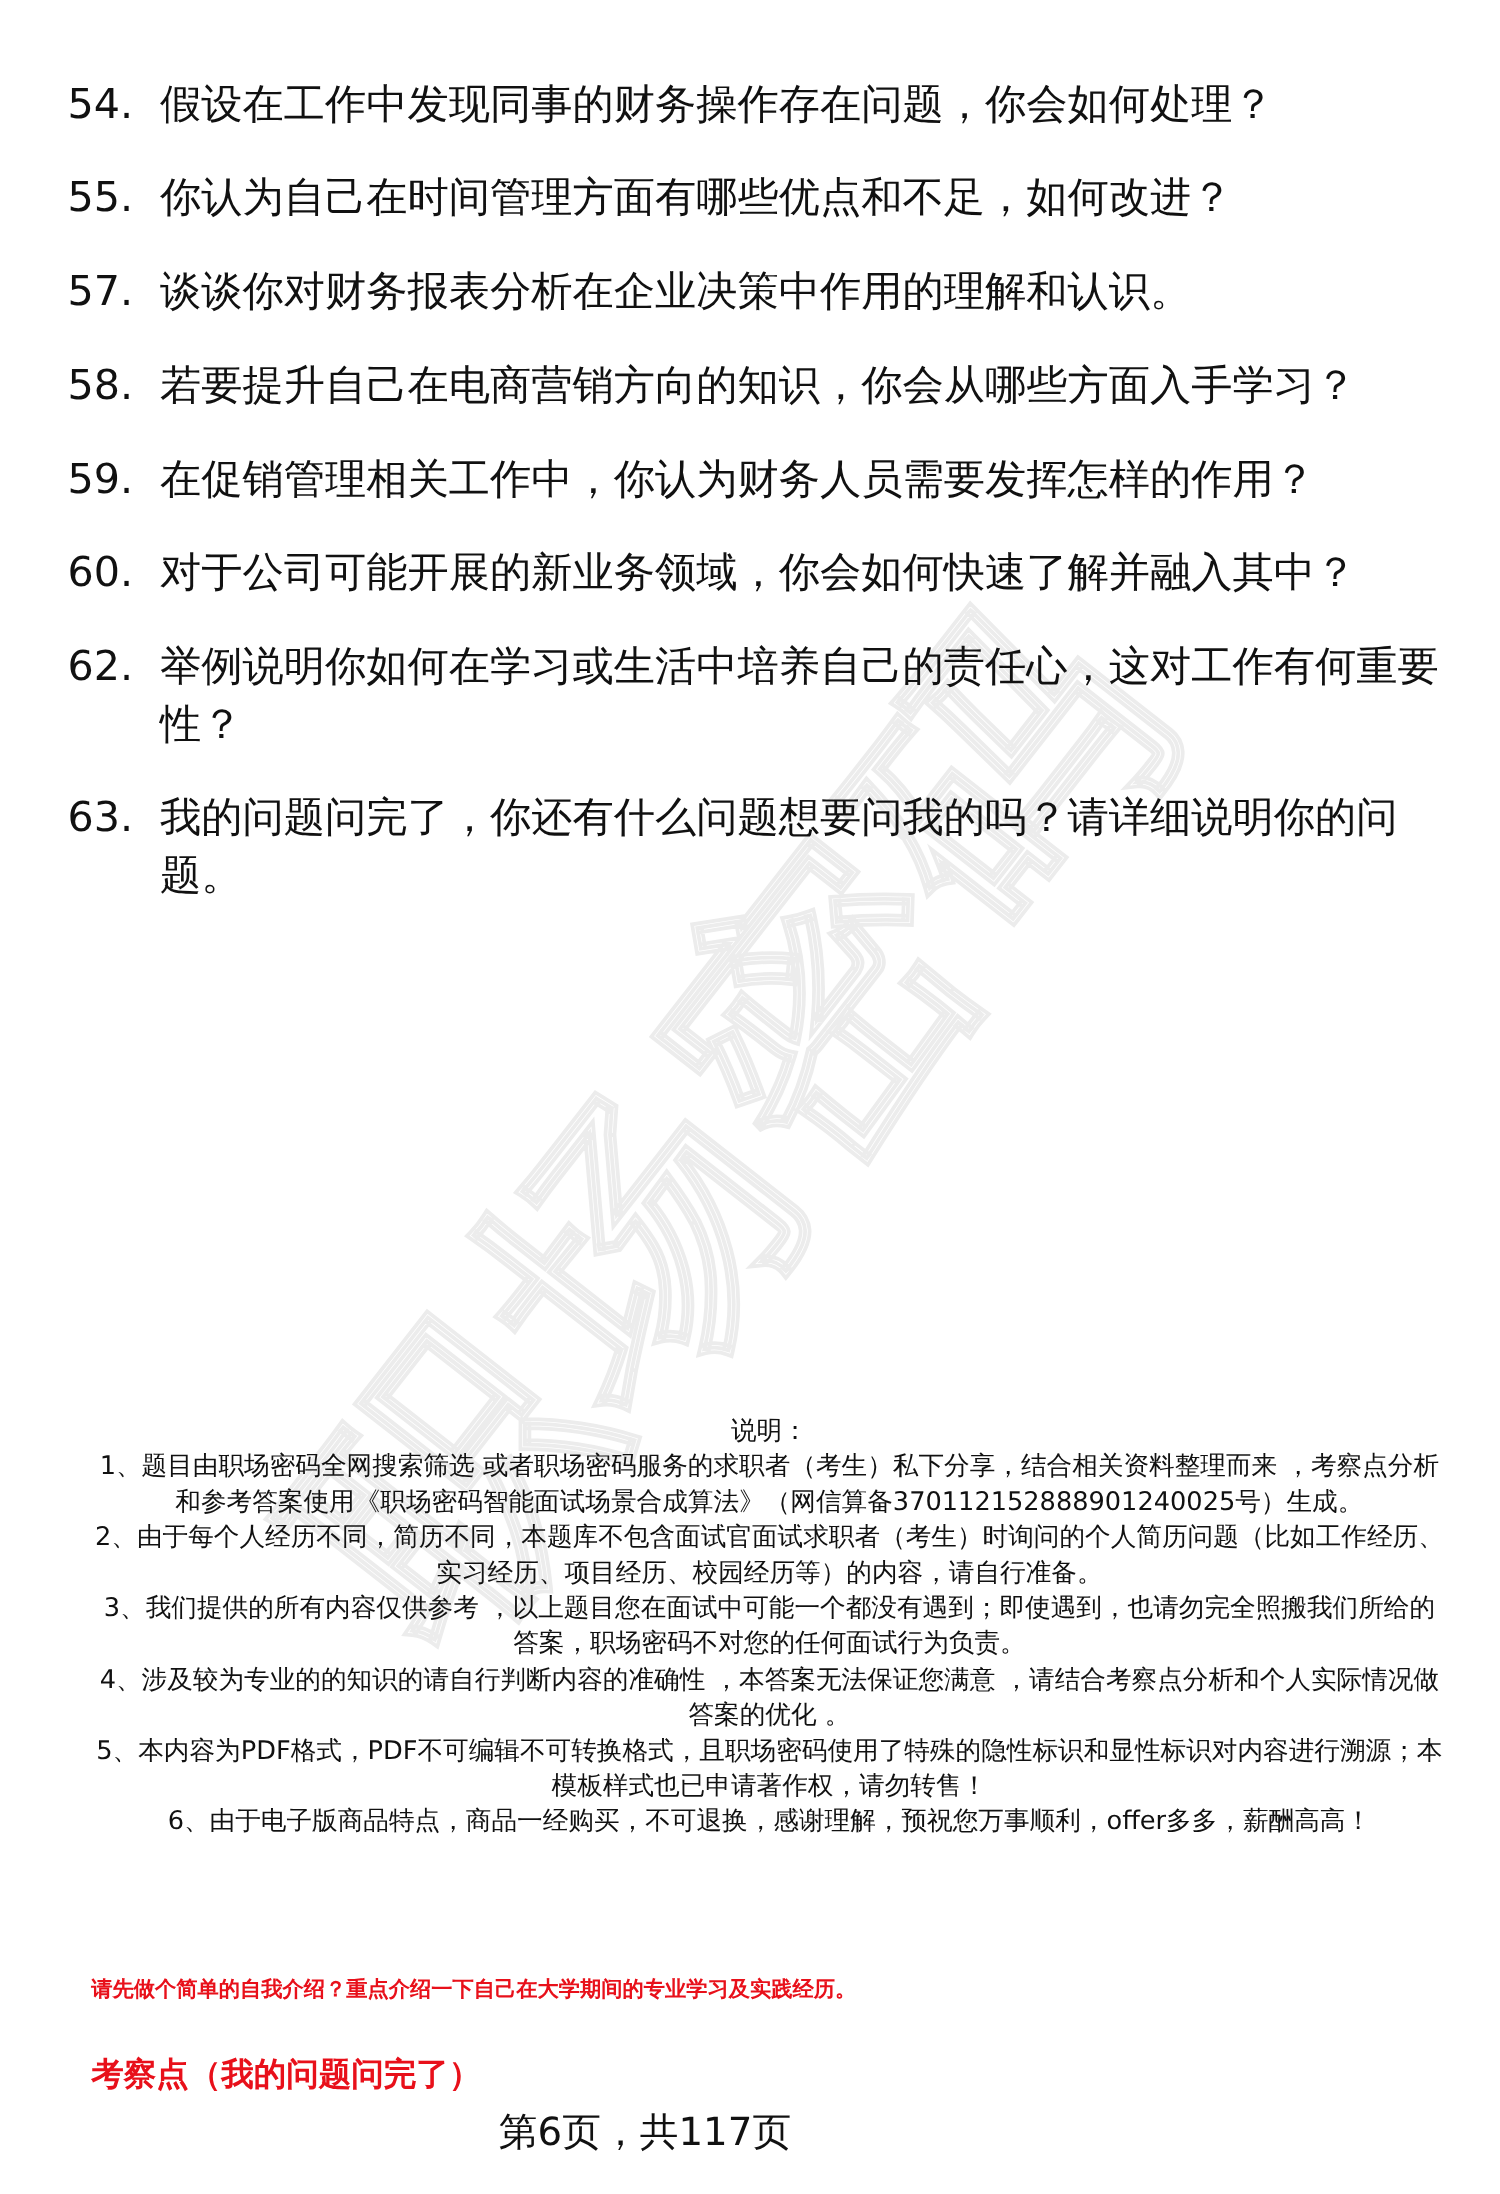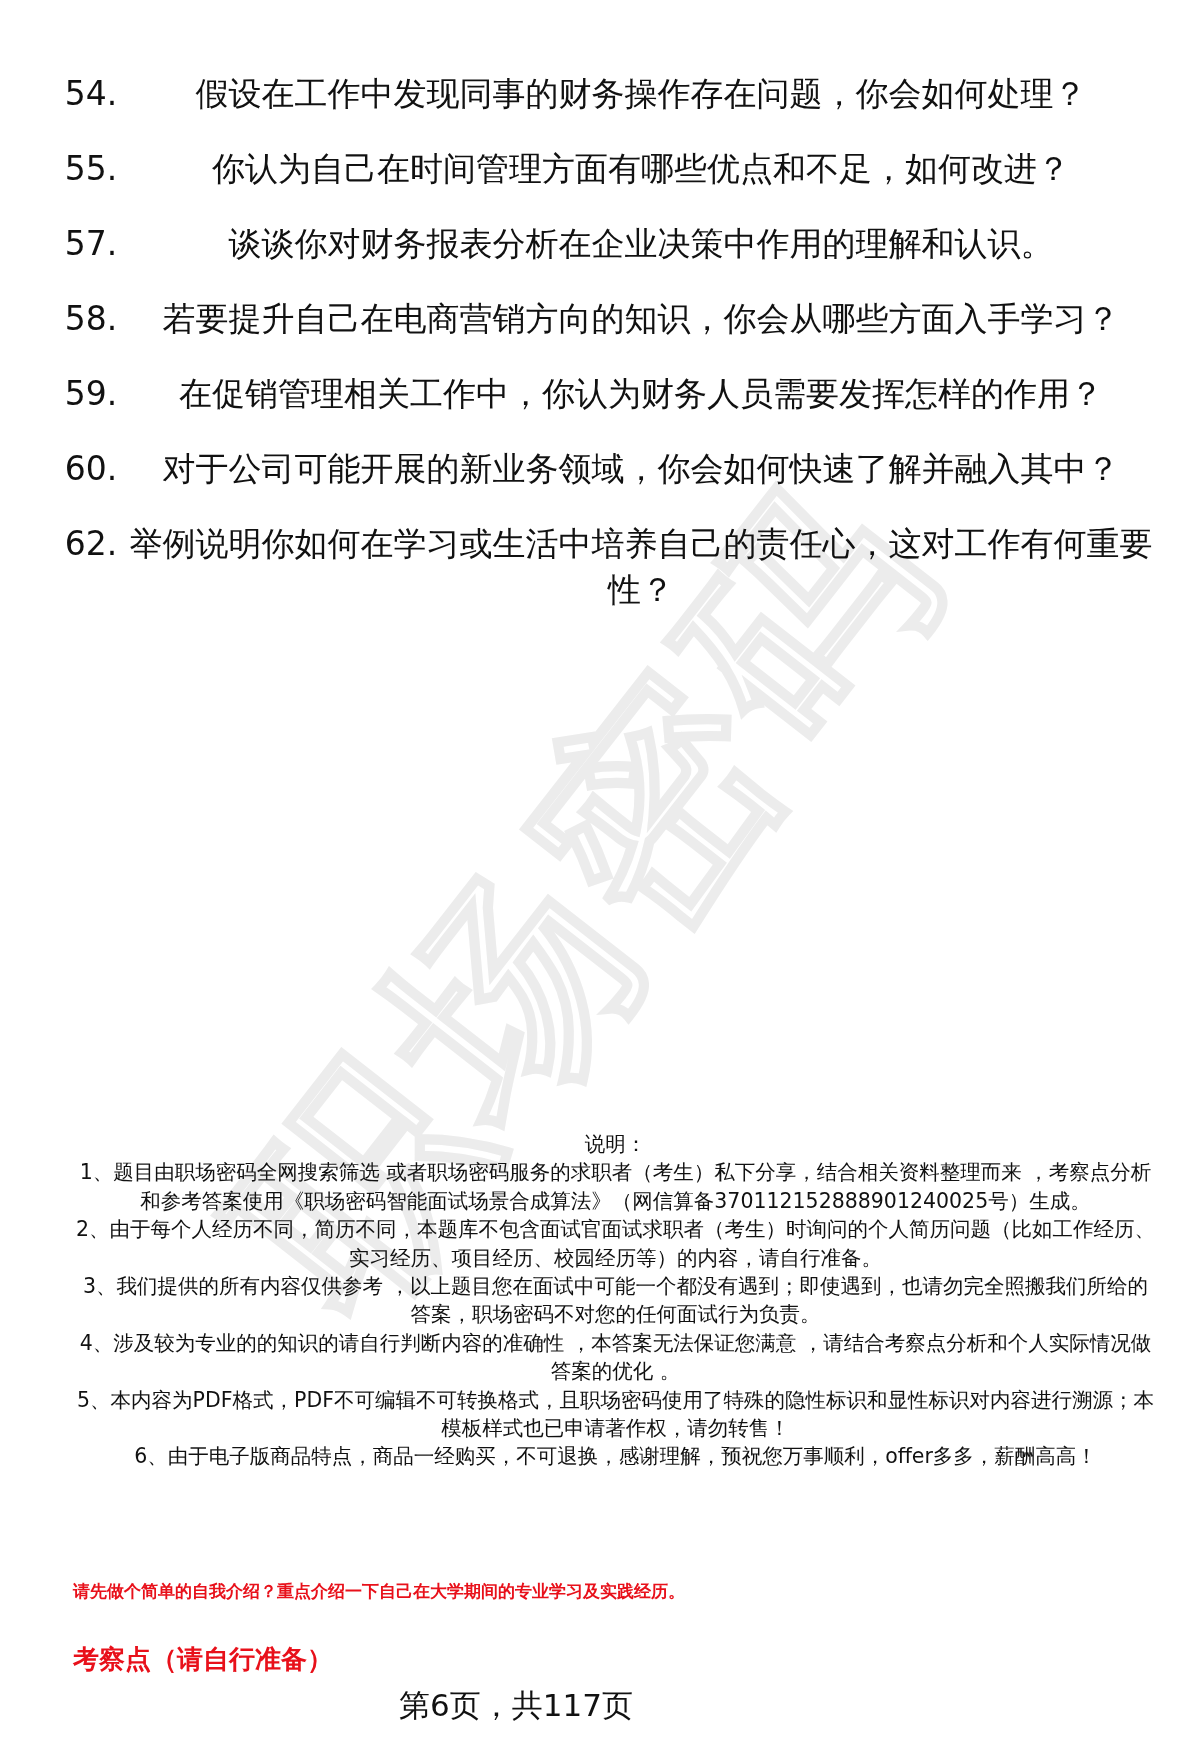--- a/index.html
+++ b/index.html
@@ -2,21 +2,21 @@
 <html><head>
 <meta charset="utf-8">
 <style>
   html, body { margin: 0; padding: 0; background: #ffffff; }
   body { width: 1200px; height: 1755px; position: relative; overflow: hidden;
          font-family: "DejaVu Sans", "Liberation Sans", sans-serif; color: #111; }
   .watermark { position: absolute; left: 170px; top: 420px; font-size: 230px; font-weight: bold;
                color: transparent; -webkit-text-stroke: 3px #ececec; transform: rotate(-52deg);
                transform-origin: left top; white-space: nowrap; letter-spacing: 10px;
                z-index: 0; pointer-events: none; top: 1180px; }
-  .questions { position: absolute; left: 54px; top: 71px; width: 1100px; z-index: 1; text-align: center; }
+  .questions { position: absolute; left: 54px; top: 60px; width: 1100px; z-index: 1; }
   .q { display: flex; font-size: 33px; line-height: 46px; margin-bottom: 29px; }
   .q .num { width: 74px; flex: none; }
   .q .txt { flex: 1; }
   .notes { position: absolute; left: 73px; top: 1130px; width: 1085px; font-size: 20.5px;
            line-height: 28.4px; color: #111; z-index: 1; text-align: center; }
   .notes p { margin: 0; }
   .red { position: absolute; left: 73px; font-weight: bold; color: #e8101a; z-index: 1; }
   .red.h1 { top: 1580px; font-size: 17px; }
   .red.h2 { top: 1642px; font-size: 26px; }
   .footer { position: absolute; top: 1685px; left: 0; width: 1032px; text-align: center;
@@ -49,28 +49,32 @@
       <span class="txt">在促销管理相关工作中，你认为财务人员需要发挥怎样的作用？</span>
     </div>
   <div class="q">
       <span class="num">60.</span>
       <span class="txt">对于公司可能开展的新业务领域，你会如何快速了解并融入其中？</span>
     </div>
   <div class="q">
       <span class="num">62.</span>
       <span class="txt">举例说明你如何在学习或生活中培养自己的责任心，这对工作有何重要性？</span>
     </div>
+  <div class="q">
+      <span class="num">63.</span>
+      <span class="txt">我的问题问完了，你还有什么问题想要问我的吗？请详细说明你的问题。</span>
+    </div>
 </div>
 
 <div class="notes">
   <p>说明：</p>
   <p>1、题目由职场密码全网搜索筛选 或者职场密码服务的求职者（考生）私下分享，结合相关资料整理而来 ，考察点分析和参考答案使用《职场密码智能面试场景合成算法》（网信算备370112152888901240025号）生成。</p>
   <p>2、由于每个人经历不同，简历不同，本题库不包含面试官面试求职者（考生）时询问的个人简历问题（比如工作经历、实习经历、项目经历、校园经历等）的内容，请自行准备。</p>
   <p>3、我们提供的所有内容仅供参考 ，以上题目您在面试中可能一个都没有遇到；即使遇到，也请勿完全照搬我们所给的答案，职场密码不对您的任何面试行为负责。</p>
   <p>4、涉及较为专业的的知识的请自行判断内容的准确性 ，本答案无法保证您满意 ，请结合考察点分析和个人实际情况做答案的优化 。</p>
   <p>5、本内容为PDF格式，PDF不可编辑不可转换格式，且职场密码使用了特殊的隐性标识和显性标识对内容进行溯源；本模板样式也已申请著作权，请勿转售！</p>
   <p>6、由于电子版商品特点，商品一经购买，不可退换，感谢理解，预祝您万事顺利，offer多多，薪酬高高！</p>
 </div>
 
 <div class="red h1">请先做个简单的自我介绍？重点介绍一下自己在大学期间的专业学习及实践经历。</div>
-<div class="red h2">考察点（请自行准备）</div>
+<div class="red h2">考察点（我的问题问完了）</div>
 
 <div class="footer">第6页，共117页</div>
 
 </body></html>

